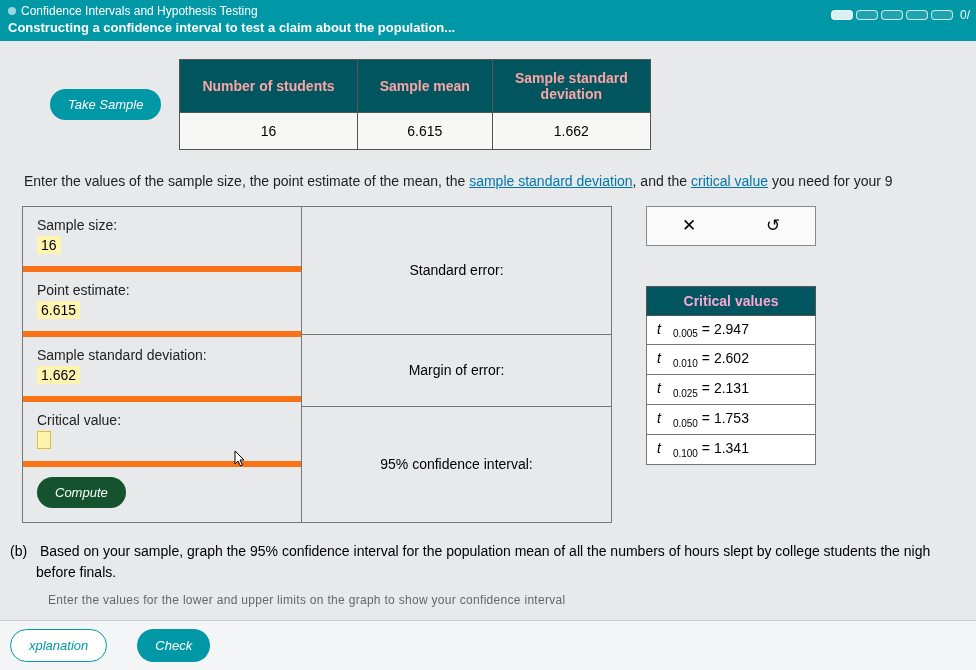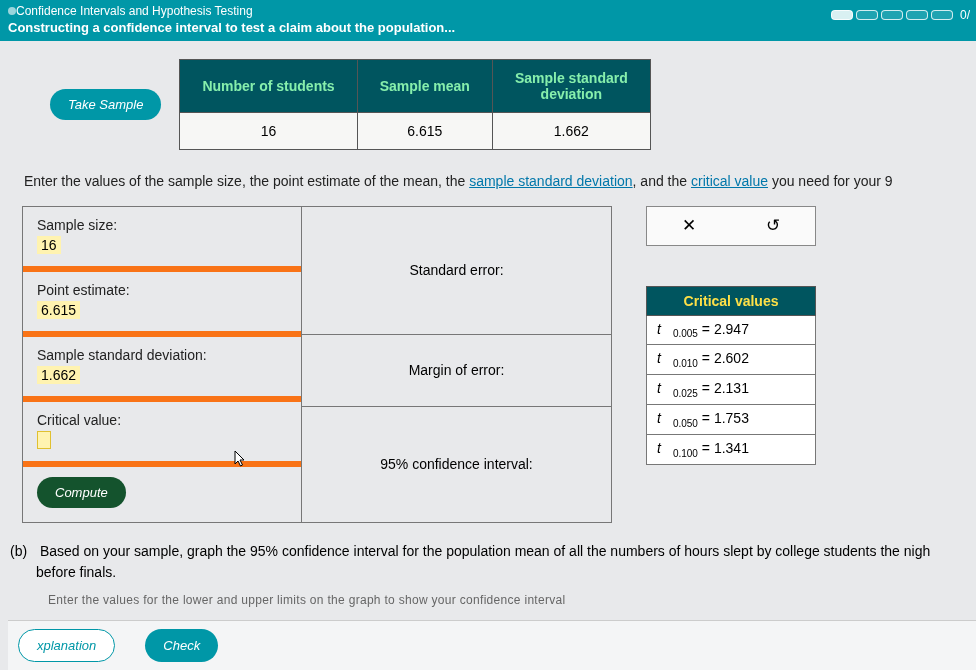--- a/index.html
+++ b/index.html
@@ -10,21 +10,21 @@
     background: #e8e9eb;
     overflow: hidden;
     font-size: 14px;
   }
   .topbar {
     background: #0097a7;
     color: #fff;
     padding: 4px 8px 6px 8px;
     position: relative;
   }
-  .topbar .line1 { font-size: 12px; display:flex; align-items:center; }
+  .topbar .line1 { font-size: 12px; display:flex; align-items:center; gap:5px;}
   .topbar .line2 { font-size: 13px; font-weight: bold; margin-top:2px;}
   .topbar .progress {
     position: absolute; right: 6px; top: 8px;
     display: flex; gap: 3px; align-items:center;
   }
   .progress .seg {
     width: 22px; height: 10px; border: 1px solid rgba(255,255,255,.8);
     border-radius: 4px; background: rgba(255,255,255,.12);
   }
   .progress .seg.fill { background: rgba(255,255,255,.85); }
@@ -44,21 +44,21 @@
   table.sample {
     border-collapse: collapse;
   }
   table.sample th, table.sample td {
     border: 1px solid #555;
     text-align: center;
     padding: 10px 22px;
     font-size: 14px;
   }
   table.sample th {
-    background: #00555f; color:#86efac; font-weight:bold;margin-top:18px;
+    background: #00555f; color:#fca5a5; font-weight:bold;margin-top:18px;
   }
   table.sample td { background:#f7f7f5; }
 
   .instr {
     margin: 22px 10px 14px 14px;
     font-size: 14px; line-height:1.4;
     color: #222;
   }
   .instr .link { color:#0077aa; text-decoration: underline; }
 
@@ -101,42 +101,42 @@
   .tool-row {
     border:1px solid #888; background:#fafafa;
     width: 170px; height:40px;
     display:flex; align-items:center; justify-content:space-around;
     margin-bottom: 40px;
   }
   .tool-row span { font-size:17px; cursor:pointer;}
 
   table.cv { border-collapse: collapse; width:170px;}
   table.cv th {
-    background:#00555f; color:#fde047; font-weight:bold;
+    background:#00555f; color:#f9a8d4; font-weight:bold;
     padding:6px 8px; font-size:14px; text-align:center;
     border:1px solid #555;
   }
   table.cv td {
     border:1px solid #777; padding:5px 10px;
     font-size:14px; background:#fff; text-align:left;
     white-space: nowrap;
   }
   .cv .sub { font-style: italic; }
   .cv sub { font-size:10px;padding-left:12px; }
 
   .partb {
     margin: 18px 10px 0 0;
     font-size:14px; line-height:1.5;
   }
   .partb .tag { display:inline-block; width:26px; }
   .partb .body { display:inline; }
   .faded { color:#666; font-size:12px; margin:10px 0 0 38px; letter-spacing:.3px;}
 
   .footer {
-    position:absolute; left:8px; right:0; bottom:0;
+    position:absolute; left:0; right:0; bottom:0;
     background:#f4f5f6; border-top:1px solid #ccc;
     padding:8px 10px;
     display:flex; gap:12px;
   }
   .cursor {
     position:absolute; width:12px; height:18px;
     left:234px; top:450px;
     pointer-events:none;
   }
   .bullet { width:8px; height:8px; border-radius:50%; background:rgba(255,255,255,.6); display:inline-block;}

